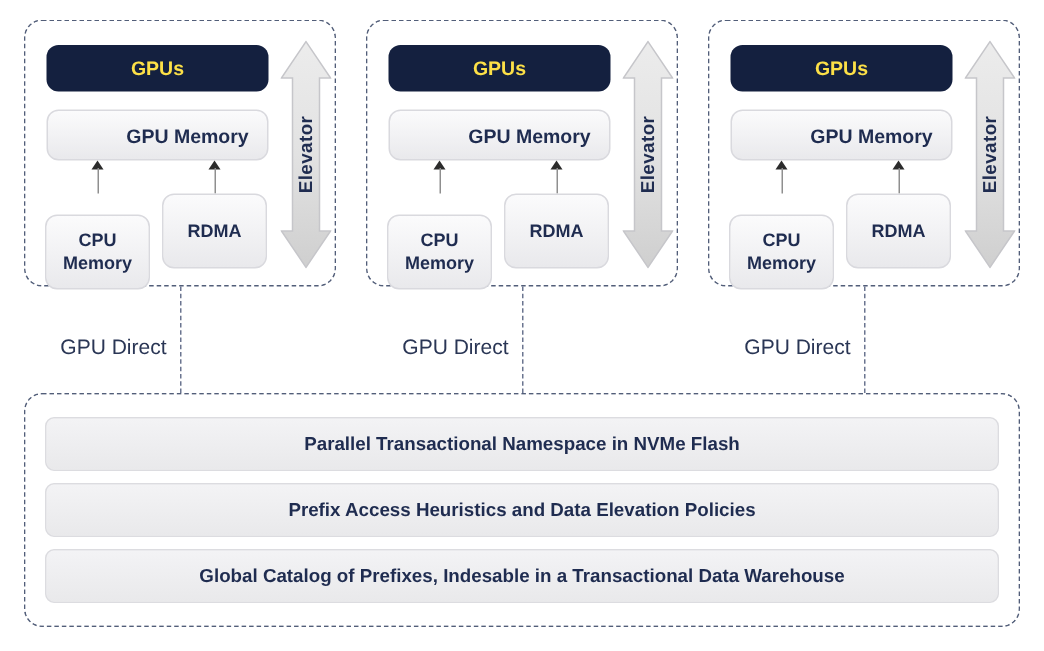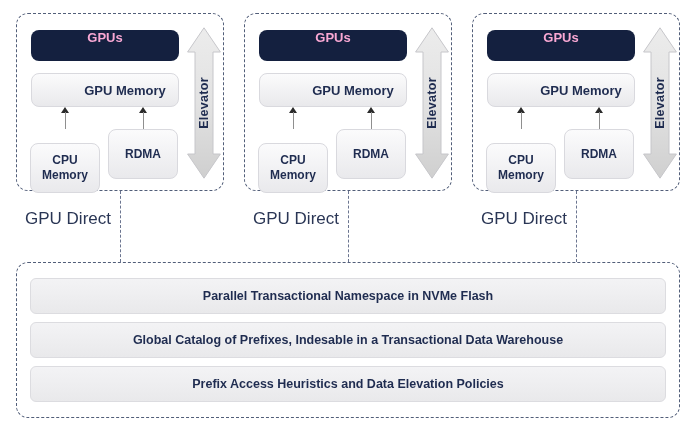--- a/index.html
+++ b/index.html
@@ -16,22 +16,22 @@
     top: 13px; width: 208px; height: 178px;
     border: 1px dashed #525e79;
     border-radius: 12px;
     box-sizing: border-box;
     background: #ffffff;
   }
   .gpus-box {
     position: absolute; left: 14px; top: 16px; width: 148px; height: 31px;
     background: #14203f;
     border-radius: 8px;
-    display: flex; align-items: flex-start; justify-content: center;
-    color: #f9a8d4; font-weight: 700; font-size: 13px;
+    display: flex; align-items: center; justify-content: center;
+    color: #fde047; font-weight: 700; font-size: 13px;
   }
   .gpumem-box {
     position: absolute; left: 14px; top: 59px; width: 148px; height: 34px;
     background: linear-gradient(#fbfbfc, #e9e9ec);
     border: 1px solid #d9d9de; border-radius: 8px;
     box-sizing: border-box;
     display: flex; align-items: center; justify-content: center;
     color: #1f2c50; font-weight: 700; font-size: 13px; padding-left: 40px;
   }
   .small-box {
@@ -65,23 +65,23 @@
     color: #1f2c50; font-weight: 700; font-size: 12.5px;
     letter-spacing: 0.3px; white-space: nowrap;
   }
   
   .connector { position: absolute; top: 191px; height: 71px; width: 1px; }
   .conn-line {
     position: absolute; left: 0; top: 0; bottom: 0;
     border-left: 1px dashed #6b7590;
   }
   .conn-label {
-    position: absolute; right: 10px; top: 18px;
+    position: absolute; right: 10px; top: 32px;
     white-space: nowrap;
-    color: #2a3655; font-weight: 500; font-size: 17px;
+    color: #2a3655; font-weight: 500; font-size: 14px;
   }
   
   .storage {
     position: absolute; left: 16px; top: 262px; width: 664px; height: 156px;
     border: 1px dashed #525e79; border-radius: 12px;
     box-sizing: border-box; background: #ffffff;
     display: flex; flex-direction: column;
     padding: 15px 13px; gap: 8px;
   }
   .layer {
@@ -206,20 +206,20 @@
   <div class="connector" style="left:576px">
     <div class="conn-line"></div>
     <div class="conn-label">GPU Direct</div>
   </div>
 
   <div class="storage">
     <div class="layer">
       <span>Parallel Transactional Namespace in NVMe Flash</span>
     </div>
     <div class="layer">
+      <span>Prefix Access Heuristics and Data Elevation Policies</span>
+    </div>
+    <div class="layer">
       <span>Global Catalog of Prefixes, Indesable in a Transactional Data Warehouse</span>
     </div>
-    <div class="layer">
-      <span>Prefix Access Heuristics and Data Elevation Policies</span>
-    </div>
   </div>
 
 </div>
 
 </body></html>

